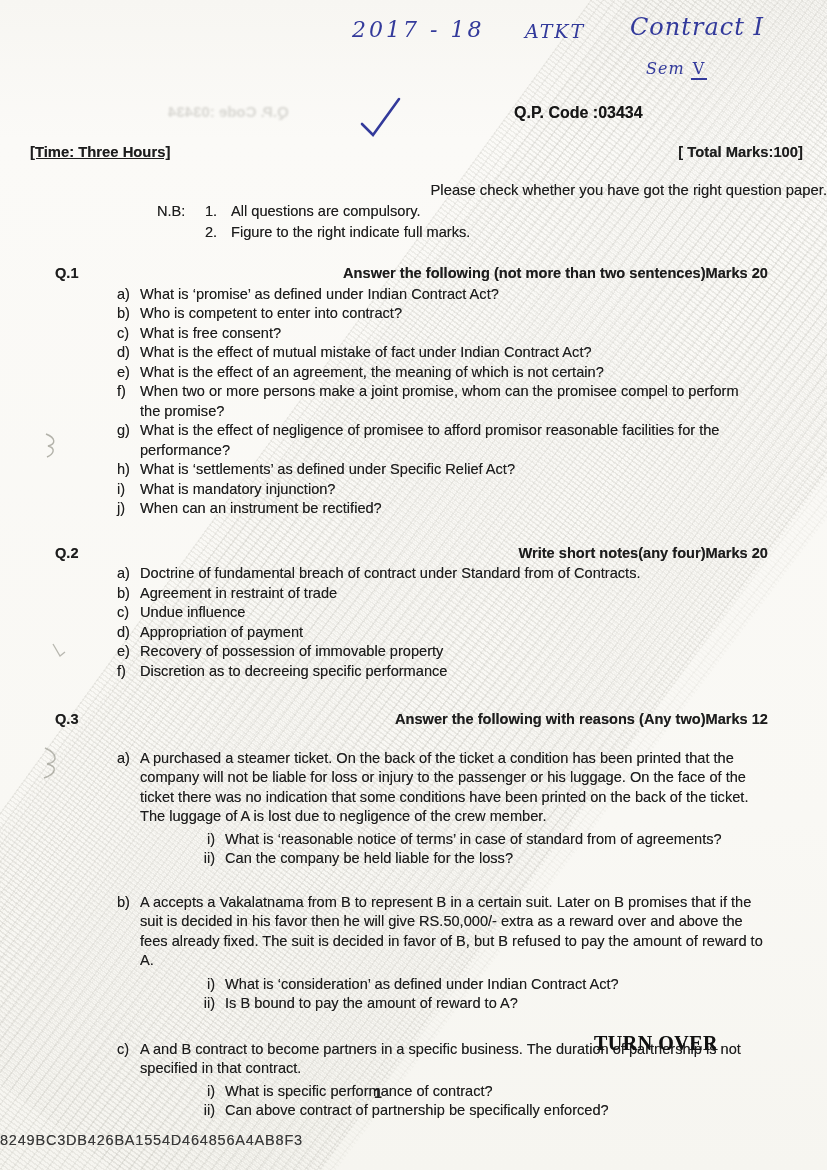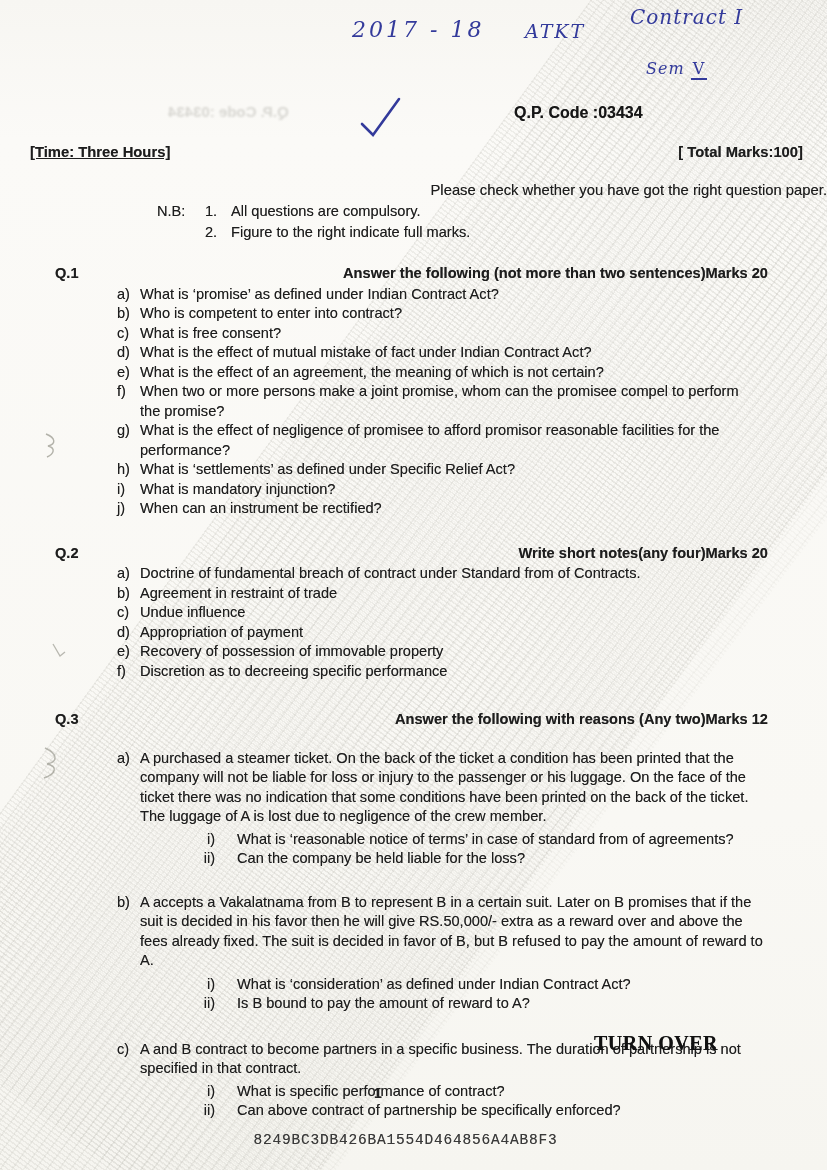--- a/index.html
+++ b/index.html
@@ -34,21 +34,21 @@
   
   .hw{
     position:absolute;
     font-family:"DejaVu Serif",serif;font-style:italic;
     color:#2e3awe;
     text-align:center;
   }
   .hw, .hw *{color:#333a9b;}
   .hw-year{left:352px;top:20px;font-size:22px;letter-spacing:3px;}
   .hw-atkt{left:525px;top:22px;font-size:19px;letter-spacing:2px;}
-  .hw-subject{left:630px;top:8px;font-size:20px;letter-spacing:1px;}
+  .hw-subject{left:630px;top:18px;font-size:24px;letter-spacing:1px;}
   .hw-sem{left:646px;top:59px;font-size:16px;letter-spacing:1px;}
   .hw-sem .numeral{border-bottom:2px solid #333a9b;padding:0 2px;font-style:normal;font-family:"DejaVu Serif",serif;}
   .check-icon{position:absolute;left:356px;top:94px;}
   
   .qp-code{position:absolute;left:514px;top:103px;font-weight:bold;font-size:16px;color:#161616;}
   .time-label{position:absolute;left:30px;top:143px;font-weight:bold;font-size:14.8px;text-decoration:underline;}
   .marks-label{position:absolute;right:24px;top:143px;font-weight:bold;font-size:14.8px;}
   .check-note{position:absolute;left:0;right:0;top:181px;text-align:right;font-size:14.8px;}
   .nb-row{position:absolute;left:157px;top:202px;display:flex;}
   .nb-label{width:48px;font-weight:bold;font-weight:normal;}
@@ -62,26 +62,26 @@
   .qmarks{white-space:nowrap;}
   .items{margin-top:1px;}
   .item{display:flex;padding-left:117px;padding-right:50px;}
   .ilabel{width:23px;flex:none;}
   .itext{max-width:622px;}
   .case{display:flex;padding-left:117px;padding-right:50px;}
   .clabel{width:23px;flex:none;}
   .ctext{max-width:624px;}
   .sub{display:flex;padding-left:185px;}
   .slabel{width:30px;text-align:right;flex:none;}
-  .stext{margin-left:22px;max-width:560px;}
+  .stext{margin-left:10px;max-width:560px;}
   .scan-text{text-shadow:0 0 .5px rgba(30,30,30,.55);}
   
   .turn-over{position:absolute;left:594px;top:1034px;font-family:"Liberation Serif",serif;font-weight:bold;font-size:20px;letter-spacing:.5px;color:#111;}
   .page-num{position:absolute;left:374px;top:1084px;font-size:14px;font-weight:bold;color:#222;}
-  .doc-hash{position:absolute;left:0;right:16px;top:1131px;text-align:center;font-family:Liberation Mono, monospace;font-size:14.5px;letter-spacing:.8px;color:#3a3a3a;}
+  .doc-hash{position:absolute;left:0;right:16px;top:1131px;font-family:Liberation Sans, sans-serif;font-size:14.5px;letter-spacing:.8px;color:#3a3a3a;}
   .pen-mark{position:absolute;pointer-events:none;}
 </style>
 </head>
 <body>
 
 <div class="page">
 
   <div class="bleed-band"></div>
   <div class="bleed-band b2"></div>
   <div class="bleed-qp">Q.P. Code :03434</div>

